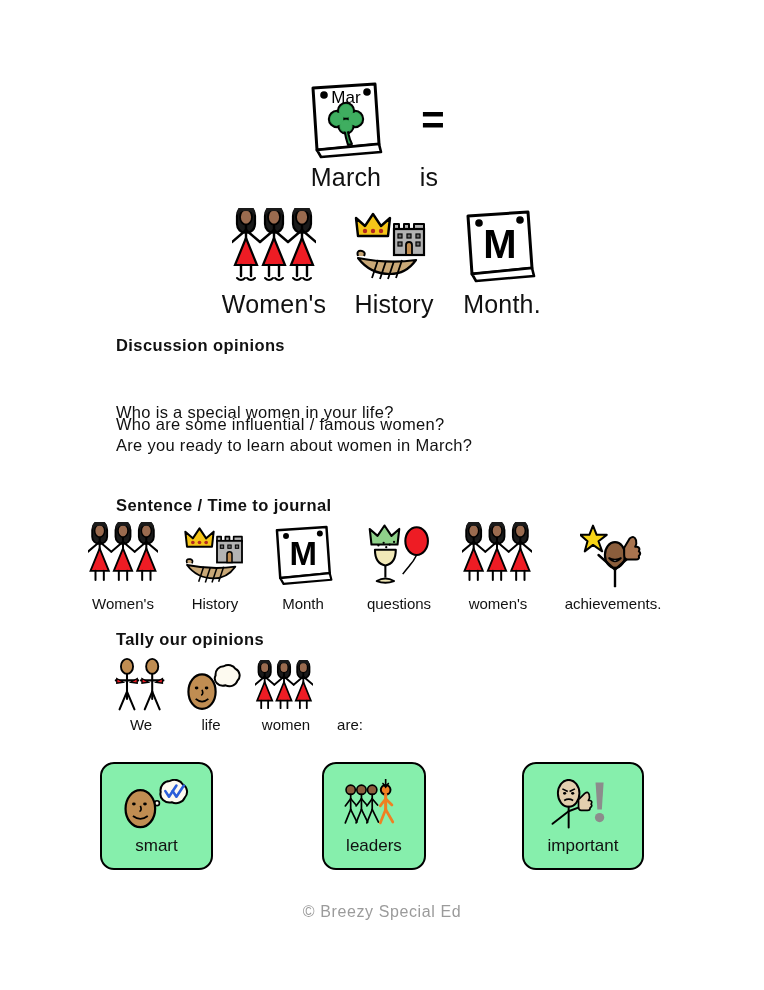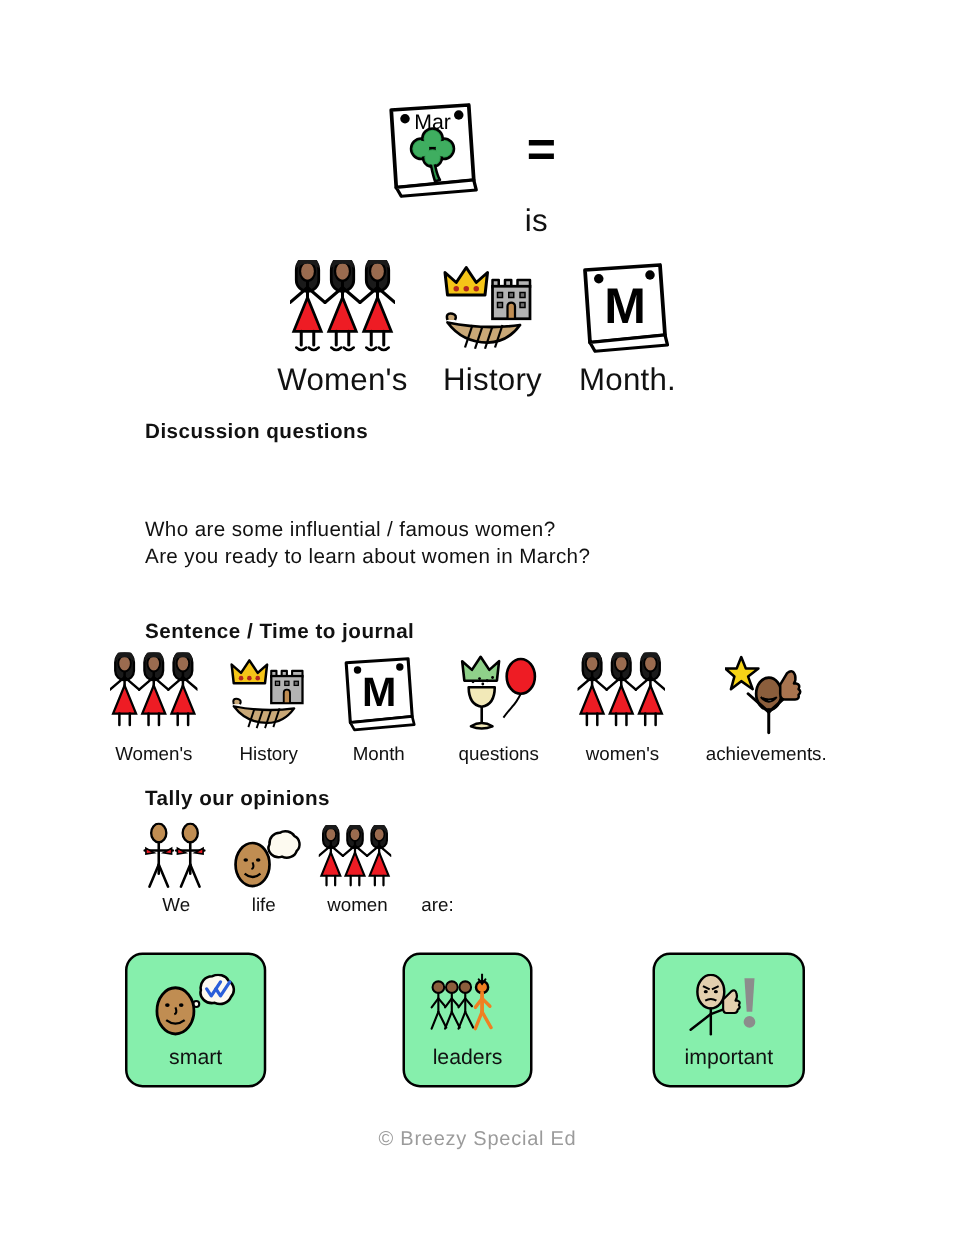--- a/index.html
+++ b/index.html
@@ -112,20 +112,21 @@
           <circle cx="9" cy="-6" r="6.4" fill="#3fae60"></circle>
           <circle cx="0" cy="-14" r="6.4" fill="#3fae60"></circle>
           <circle cx="0" cy="1" r="5.8" fill="#3fae60"></circle>
         </g>
       </g>
     </svg>
   </div>
 
   <div class="abs eq" style="left:413px; top:100px; width:40px; text-align:center;">=</div>
 
+  <div class="abs word-lg" style="left:286px; top:163px; width:120px;">March</div>
   <div class="abs word-lg" style="left:403px; top:163px; width:52px;">is</div>
 
   <div class="sym abs" style="left:232px; top:208px;">
     <svg width="84" height="76" viewBox="0 0 84 76">
       <g stroke="#000" stroke-width="2.4" stroke-linecap="round" fill="none">
 
         <g transform="translate(14,0)">
           <path d="M-9,8 a9,10 0 0 1 18,0 l0,8 a9,9 0 0 1 -18,0 Z" fill="#1a1a1a" stroke="#000" stroke-width="2.2"></path>
           <ellipse cx="0" cy="9" rx="6" ry="7.6" fill="#9a6b4f" stroke="#000" stroke-width="1.8"></ellipse>
           <path d="M-9,5 a9,9 0 0 1 18,0 l0,3 a9,5 0 0 0 -18,0 Z" fill="#1a1a1a" stroke="none"></path>
@@ -211,22 +212,23 @@
       <circle cx="17" cy="15" r="3.8" fill="#000"></circle>
       <circle cx="58" cy="12" r="3.8" fill="#000"></circle>
       <text x="38" y="50" font-family="'Liberation Sans', sans-serif" font-weight="bold" font-size="40" text-anchor="middle" fill="#000">M</text>
     </svg>
   </div>
 
   <div class="abs word-lg" style="left:205px; top:290px; width:138px;">Women's</div>
   <div class="abs word-lg" style="left:337px; top:290px; width:114px;">History</div>
   <div class="abs word-lg" style="left:447px; top:290px; width:110px;">Month.</div>
 
-  <div class="abs heading" style="left:116px; top:336px;">Discussion questions</div>
+  <div class="abs heading" style="left:116px; top:336px;">Discussion opinions</div>
   <div class="abs qline" style="left:116px; top:369px;margin-top:46px;">Who are some influential / famous women?</div>
+  <div class="abs qline" style="left:116px; top:403px;">Who is a special women in your life?</div>
   <div class="abs qline" style="left:116px; top:436px;">Are you ready to learn about women in March?</div>
 
   <div class="abs heading" style="left:116px; top:496px;">Sentence / Time to journal</div>
 
   <div class="sym abs" style="left:88px; top:522px;">
     <svg width="70" height="66" viewBox="0 0 84 76">
       <g stroke="#000" stroke-width="2.4" stroke-linecap="round" fill="none">
         <g transform="translate(14,0)">
           <path d="M-9,8 a9,10 0 0 1 18,0 l0,8 a9,9 0 0 1 -18,0 Z" fill="#1a1a1a" stroke="#000" stroke-width="2.2"></path>
           <ellipse cx="0" cy="9" rx="6" ry="7.6" fill="#9a6b4f" stroke="#000" stroke-width="1.8"></ellipse>

